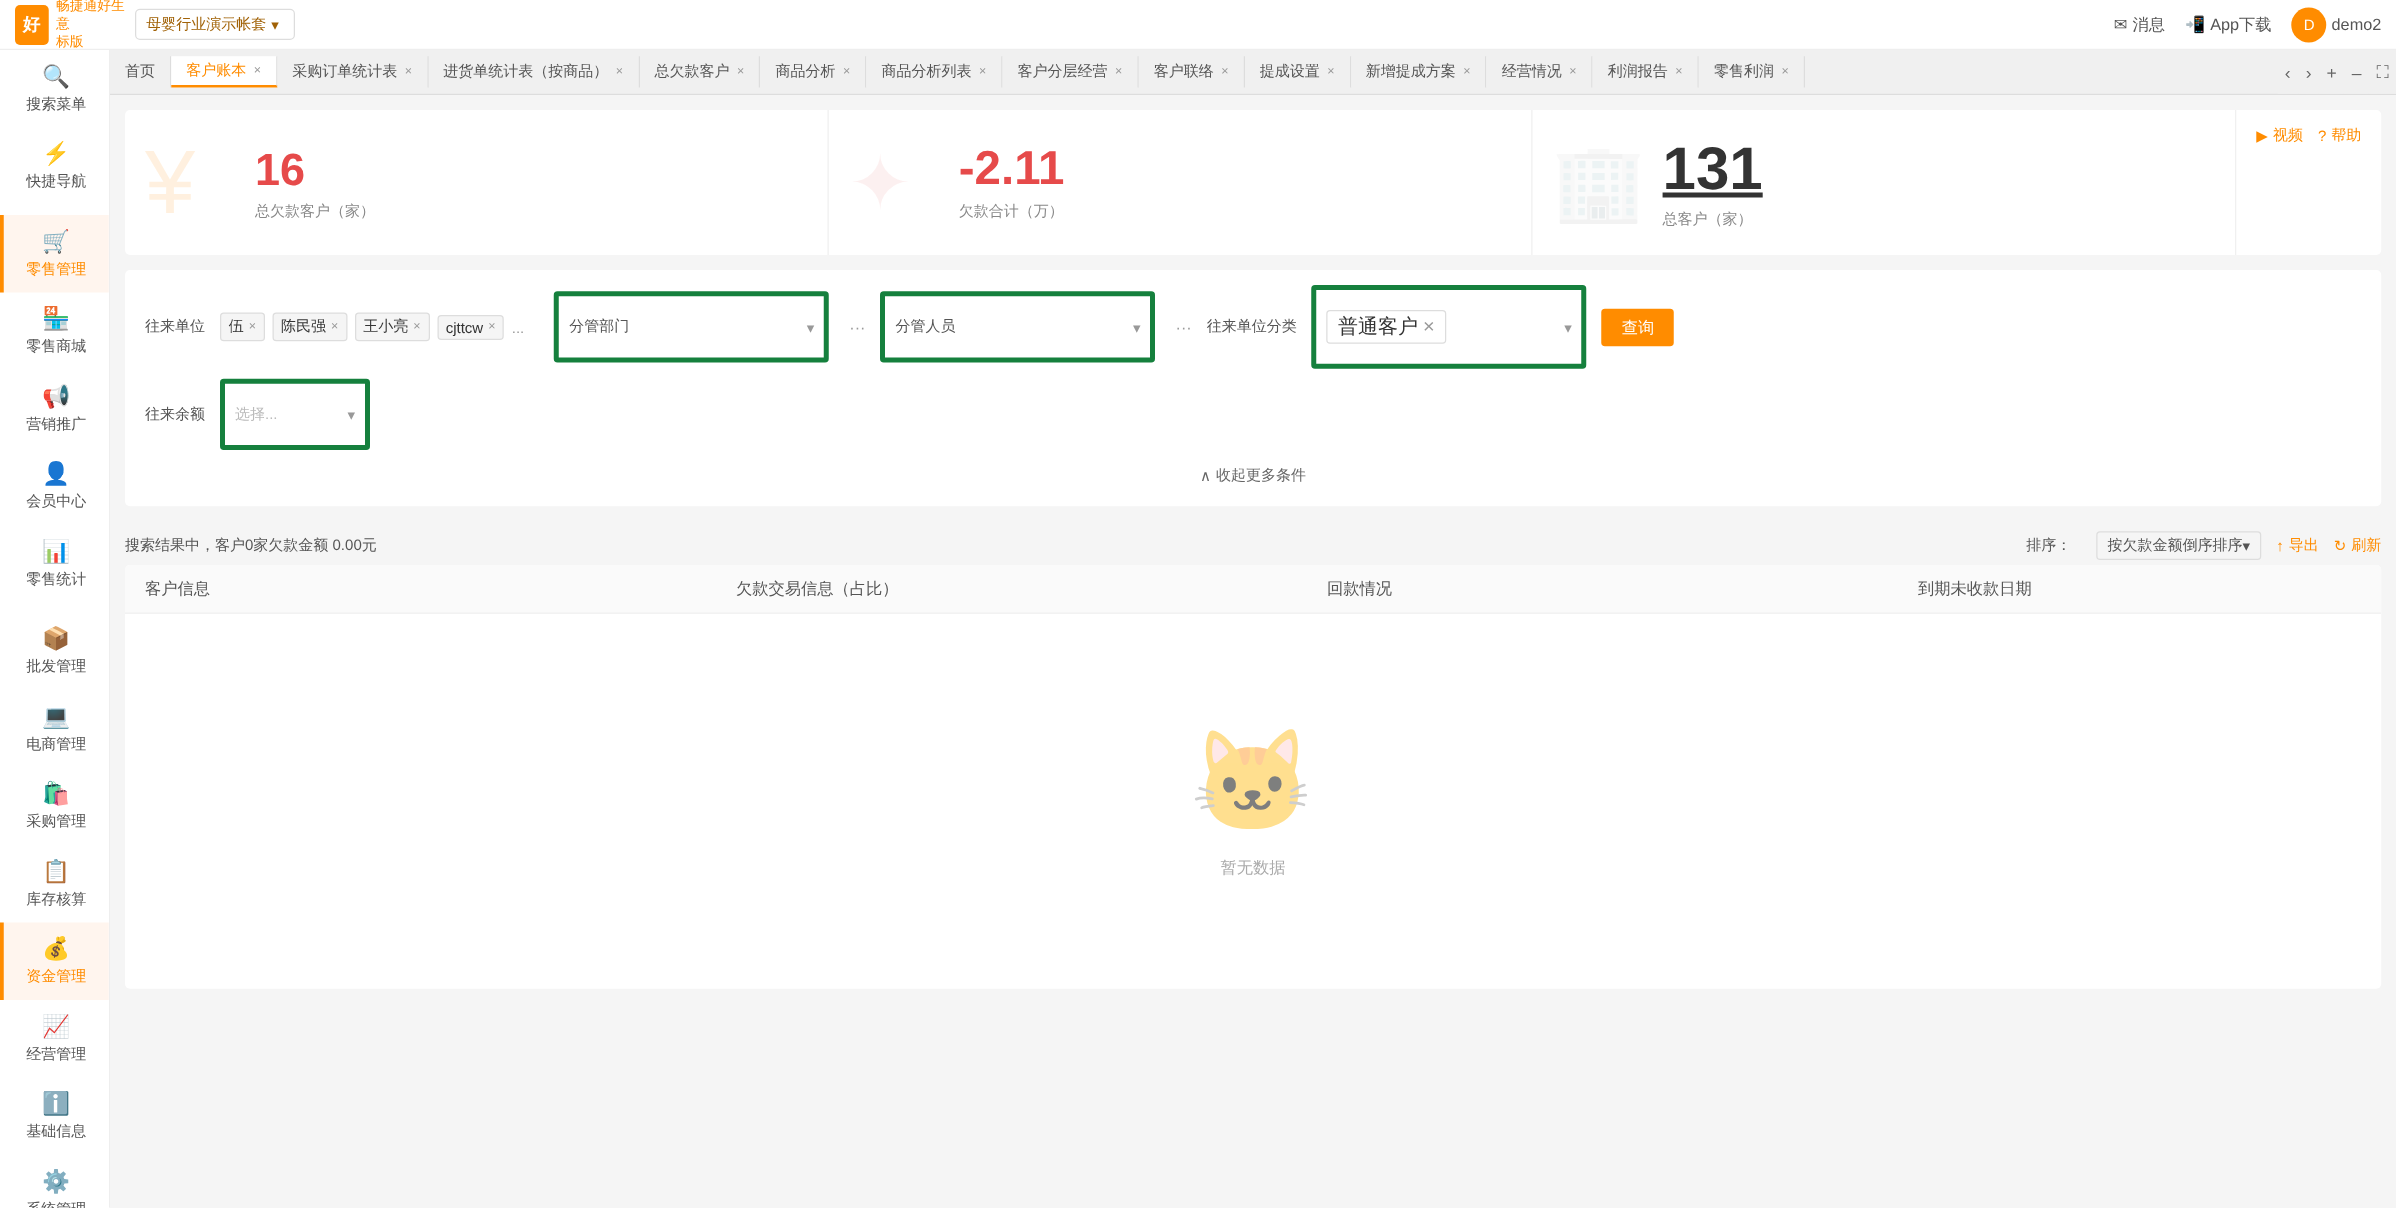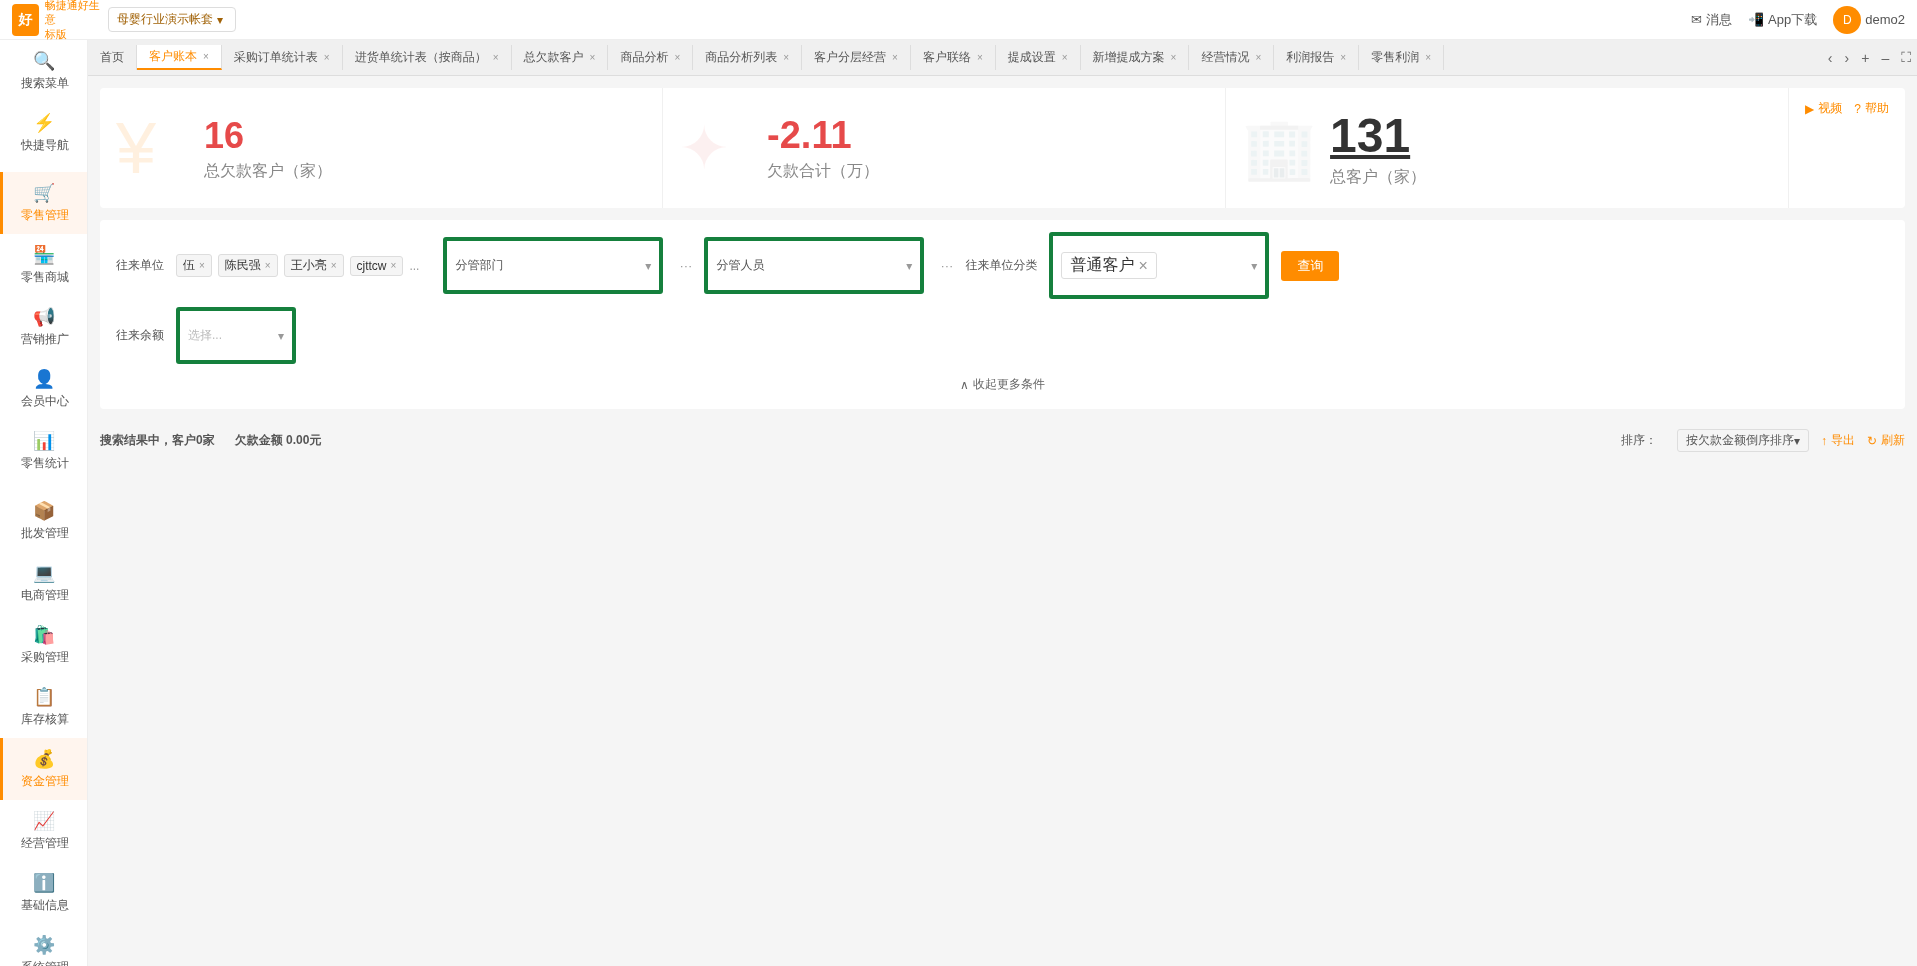--- a/index.html
+++ b/index.html
@@ -39,42 +39,42 @@
     
     .page-content { flex: 1; overflow-y: auto; background: #f5f5f5; padding: 12px; }
 
     
     .stats-row { display: flex; background: #fff; border-radius: 4px; margin-bottom: 12px; overflow: hidden; }
     .stat-card { flex: 1; padding: 20px 24px; display: flex; align-items: center; border-right: 1px solid #f0f0f0; position: relative; }
     .stat-card:last-child { border-right: none; }
     .stat-value { font-size: 36px; font-weight: bold; }
     .stat-value.red { color: #e64a4a; }
     .stat-value.dark { color: #333; text-decoration: underline; }
-    .stat-label { font-size: 16px; color: #888; margin-top: 4px; }
+    .stat-label { font-size: 12px; color: #888; margin-top: 4px; }
 
     
     .filter-area { background: #fff; border-radius: 4px; padding: 12px 16px; margin-bottom: 12px; }
     .filter-row { display: flex; align-items: center; gap: 12px; flex-wrap: wrap; margin-bottom: 8px; }
     .filter-label { font-size: 12px; color: #555; white-space: nowrap; }
     .filter-tags { display: flex; align-items: center; gap: 6px; flex-wrap: wrap; }
     .filter-tag { display: flex; align-items: center; background: #f5f5f5; border: 1px solid #ddd; border-radius: 3px; padding: 2px 6px; font-size: 12px; color: #333; }
     .filter-tag .remove { margin-left: 4px; color: #999; cursor: pointer; font-size: 10px; }
     .filter-more { font-size: 12px; color: #999; cursor: pointer; }
     .filter-select { display: flex; align-items: center; border: 4px solid #15803d; border-radius: 3px; padding: 16px 8px; font-size: 12px; color: #555; cursor: pointer; min-width: 160px; }
     .filter-select-wide { min-width: 220px; }
     .filter-select .arrow { margin-left: auto; color: #999; }
     .filter-dots { color: #999; cursor: pointer; margin-left: 4px; }
     .collapse-btn { display: flex; align-items: center; gap: 4px; color: #666; font-size: 12px; cursor: pointer; margin: 0 auto; padding: 4px 12px; }
     .filter-select-small { min-width: 120px; }
     .category-tag { display: flex; align-items: center; background: #fff; border: 1px solid #ddd; border-radius: 3px; padding: 2px 8px; font-size: 16px; color: #333; }
     .category-tag .remove { margin-left: 4px; cursor: pointer; color: #999; }
 
     
     .search-result-bar { display: flex; align-items: center; justify-content: space-between; padding: 8px 0 4px; font-size: 12px; color: #555; }
-    .result-info { display: flex; gap: 20px; font-weight: bold; }
+    .result-info { display: flex; gap: 0; }
     .result-actions { display: flex; gap: 12px; align-items: center; }
     .result-sort { display: flex; align-items: center; gap: 20px; }
     .sort-select { display: flex; align-items: center; border: 1px solid #ddd; border-radius: 3px; padding: 2px 8px; font-size: 12px; cursor: pointer; }
     .action-btn { display: flex; align-items: center; gap: 4px; color: #ff8c00; cursor: pointer; font-size: 12px; }
 
     
     .data-table { background: #fff; border-radius: 4px; overflow: hidden; }
     .table-header { display: grid; grid-template-columns: 2fr 2fr 2fr 1.5fr; padding: 10px 16px; border-bottom: 1px solid #f0f0f0; background: #fafafa; font-size: 13px; color: #555; font-weight: 500; }
     .table-body { min-height: 300px; display: flex; flex-direction: column; align-items: center; justify-content: center; }
     .empty-state { display: flex; flex-direction: column; align-items: center; padding: 60px 0; color: #aaa; font-size: 13px; }
@@ -367,16 +367,30 @@
             <span>↑</span>
             <span>导出</span>
           </div>
           <div class="action-btn">
             <span>↻</span>
             <span>刷新</span>
           </div>
         </div>
       </div>
 
+      <div class="data-table">
+        <div class="table-header">
+          <div>客户信息</div>
+          <div>欠款交易信息（占比）</div>
+          <div>回款情况</div>
+          <div>到期未收款日期</div>
+        </div>
+        <div class="table-body">
+          <div class="empty-state">
+            <div class="empty-icon" style="font-size:80px;opacity:0.5;color:#ffb380;">🐱</div>
+            <div>暂无数据</div>
+          </div>
+        </div>
+      </div>
 
     </div>
   </div>
 </div>
 
 </body></html>

